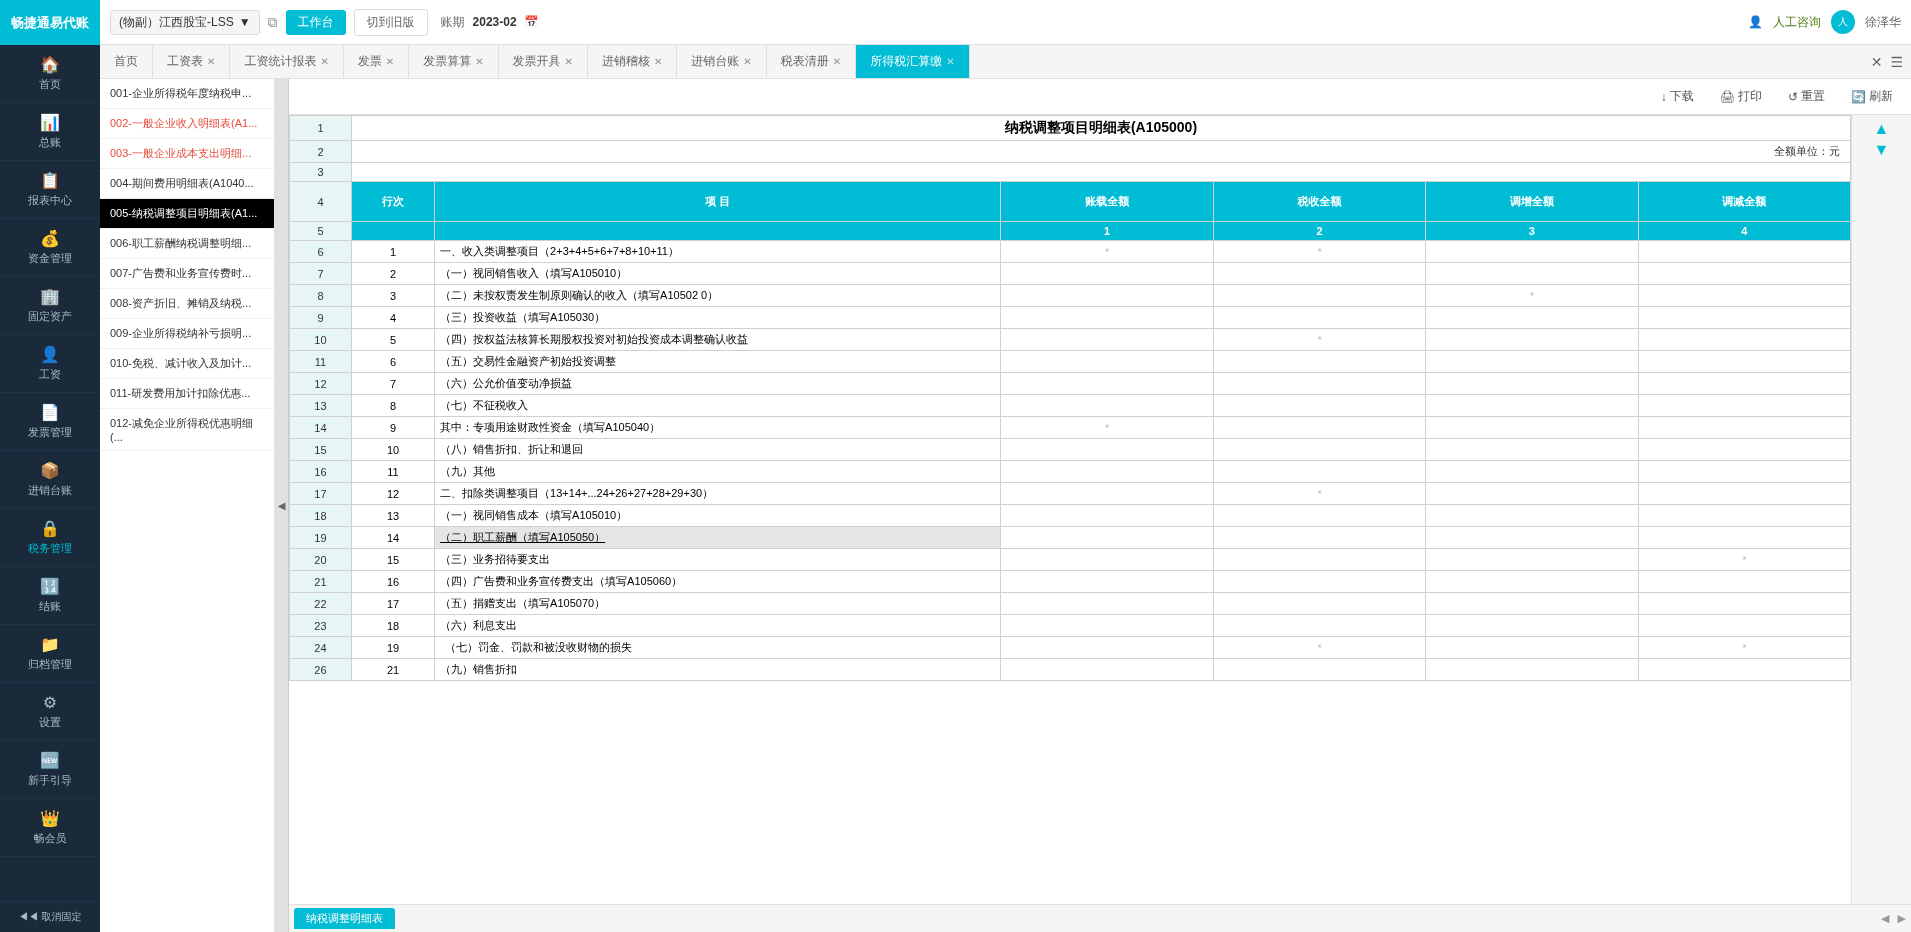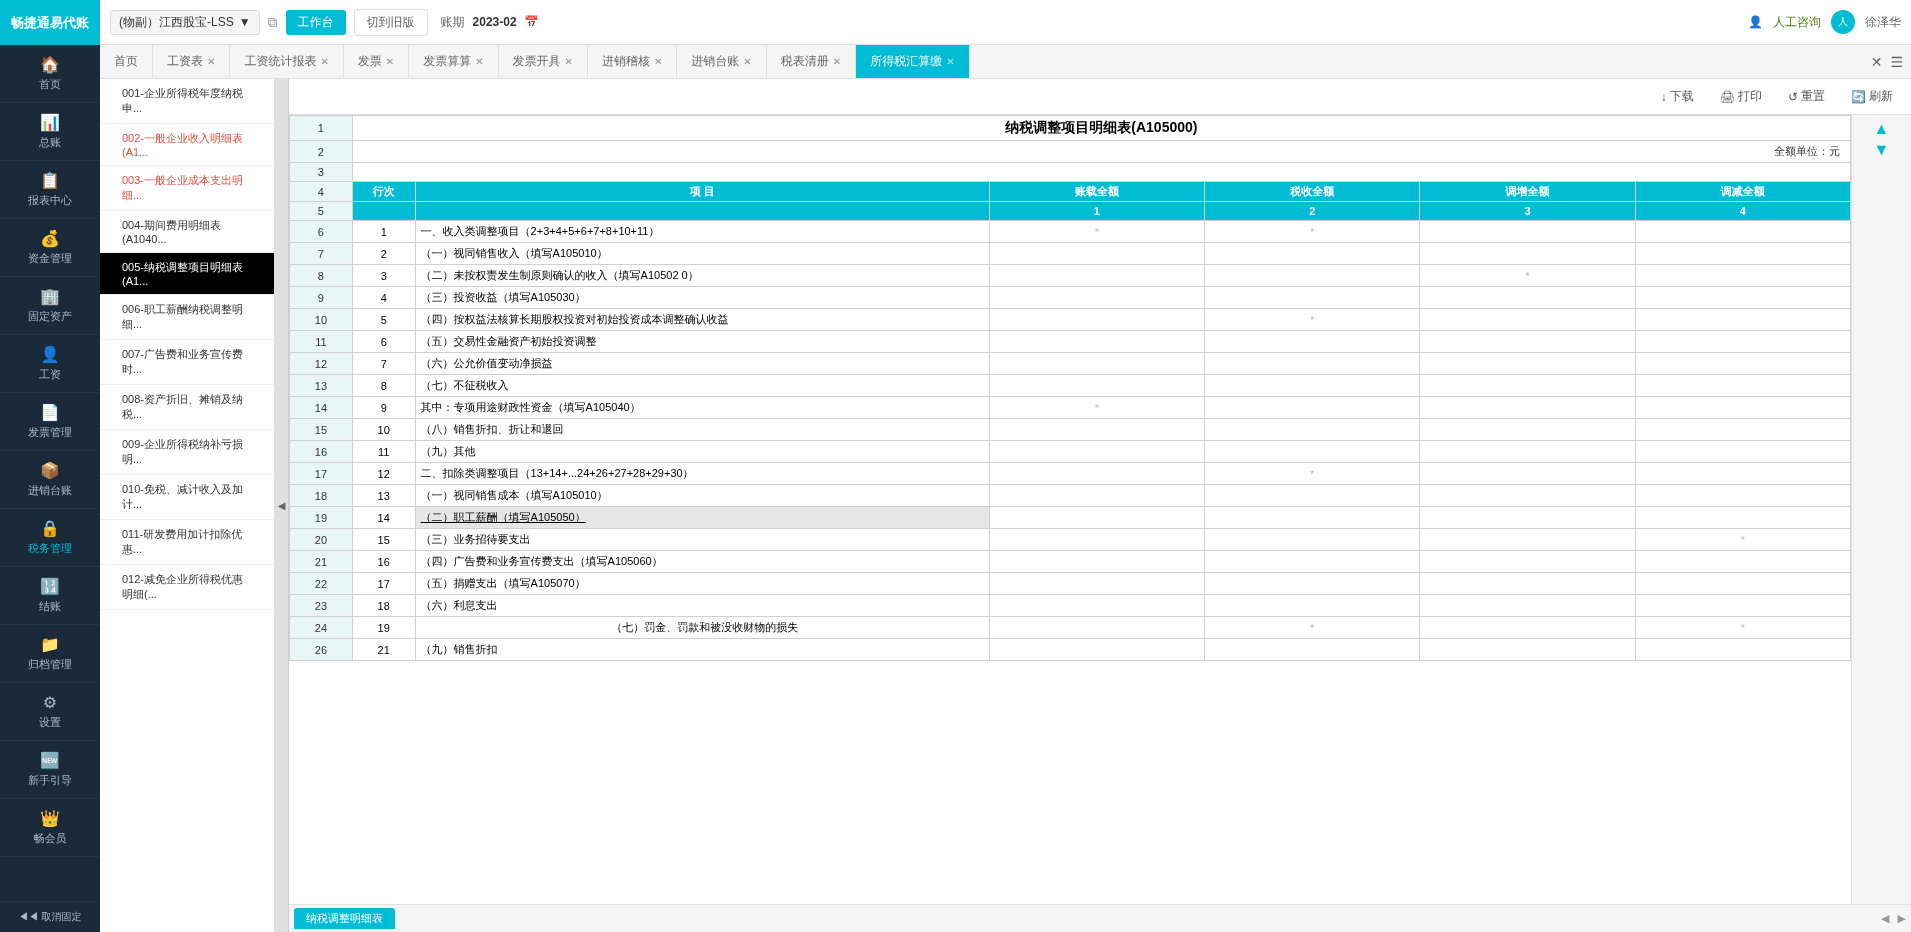--- a/index.html
+++ b/index.html
@@ -29,40 +29,40 @@
     .tab { padding: 8px 14px; font-size: 12px; color: #666; cursor: pointer; white-space: nowrap; display: flex; align-items: center; gap: 4px; border-right: 1px solid #e0e0e0; background: #f5f5f5; }
     .tab.active { background: #00bcd4; color: white; }
     .tab .close { font-size: 10px; color: inherit; opacity: 0.7; }
     .tabs-end { margin-left: auto; display: flex; align-items: center; padding: 0 8px; gap: 8px; color: #666; font-size: 14px; cursor: pointer; }
 
     
     .content { flex: 1; display: flex; overflow: hidden; }
 
     
     .left-panel { width: 175px; background: white; border-right: 1px solid #e0e0e0; display: flex; flex-direction: column; flex-shrink: 0; overflow-y: auto; }
-    .left-panel-item { padding: 7px 22px; font-size: 11px; color: #333; cursor: pointer; border-bottom: 1px solid #f0f0f0; }
+    .left-panel-item { padding: 7px 10px; font-size: 11px; color: #333; cursor: pointer; border-bottom: 1px solid #f0f0f0; }
     .left-panel-item.active { background: #000000; color: white; }
     .left-panel-item.error { color: #e74c3c; }
 
     
     .right-main { flex: 1; display: flex; flex-direction: column; overflow: hidden; background: white; }
 
     
     .notice-bar { background: #fff9e6; padding: 8px 15px; font-size: 11px; color: #c0392b; border-bottom: 1px solid #f0e0c0; line-height: 1.5; flex-shrink: 0; }
 
     
     .toolbar { display: flex; align-items: center; justify-content: flex-end; padding: 6px 10px; border-bottom: 1px solid #e0e0e0; gap: 10px; flex-shrink: 0; background: white; }
     .toolbar-btn { display: flex; align-items: center; gap: 3px; font-size: 12px; color: #555; cursor: pointer; padding: 3px 8px; border-radius: 3px; }
 
     
     .table-area { flex: 1; overflow: auto; position: relative; }
     .spreadsheet { border-collapse: collapse; min-width: 100%; }
     .spreadsheet th, .spreadsheet td { border: 1px solid #d0d0d0; font-size: 11px; padding: 3px 5px; white-space: nowrap; }
     .spreadsheet .row-num { background: #e8f5f5; text-align: center; width: 35px; color: #333; font-weight: normal; }
-    .spreadsheet .col-header { background: #00bcd4; color: white; text-align: center; font-weight: bold; padding: 2px; }
+    .spreadsheet .col-header { background: #00bcd4; color: white; text-align: center; font-weight: bold; padding: 12px; }
     .spreadsheet .col-header-sub { background: #00bcd4; color: white; text-align: center; font-weight: bold; }
 
     
     .year-panel { width: 60px; background: #f5f5f5; border-left: 1px solid #e0e0e0; display: flex; flex-direction: column; align-items: center; padding: 5px 0; gap: 3px; flex-shrink: 0; overflow-y: auto; }
     .year-item { font-size: 11px; color: #555; cursor: pointer; padding: 4px 5px; width: 100%; text-align: center; border-radius: 3px; }
     .year-item.active { background: #00bcd4; color: white; border-radius: 12px; }
     .year-nav { color: #00bcd4; font-size: 16px; cursor: pointer; text-align: center; }
 
     
     .bottom-tabs { height: 28px; background: #f5f5f5; border-top: 1px solid #e0e0e0; display: flex; align-items: center; padding: 0 5px; flex-shrink: 0; }
@@ -452,21 +452,21 @@
     <td class="num-col" style="text-align:center;background:white;">18</td>
     <td class="item-col" style="text-align:left;background:white;">（六）利息支出</td>
     <td class="value-col" style="background:white;text-align:center;color:#bbb;"></td>
     <td class="value-col" style="background:white;text-align:center;color:#bbb;"></td>
     <td class="value-col" style="background:white;text-align:center;color:#bbb;"></td>
     <td class="value-col" style="background:white;text-align:center;color:#bbb;"></td>
   </tr>
                 <tr>
     <td class="row-num">24</td>
     <td class="num-col" style="text-align:center;background:white;">19</td>
-    <td class="item-col" style="text-align:center;background:white;padding-left:10px;">（七）罚金、罚款和被没收财物的损失</td>
+    <td class="item-col" style="text-align:left;background:white;padding-left:10px;">（七）罚金、罚款和被没收财物的损失</td>
     <td class="value-col" style="background:white;text-align:center;color:#bbb;"></td>
     <td class="value-col" style="background:white;text-align:center;color:#bbb;">*</td>
     <td class="value-col" style="background:white;text-align:center;color:#bbb;"></td>
     <td class="value-col" style="background:white;text-align:center;color:#bbb;">*</td>
   </tr>
                 <tr>
     <td class="row-num">26</td>
     <td class="num-col" style="text-align:center;background:white;">21</td>
     <td class="item-col" style="text-align:left;background:white;">（九）销售折扣</td>
     <td class="value-col" style="background:white;text-align:center;color:#bbb;"></td>

